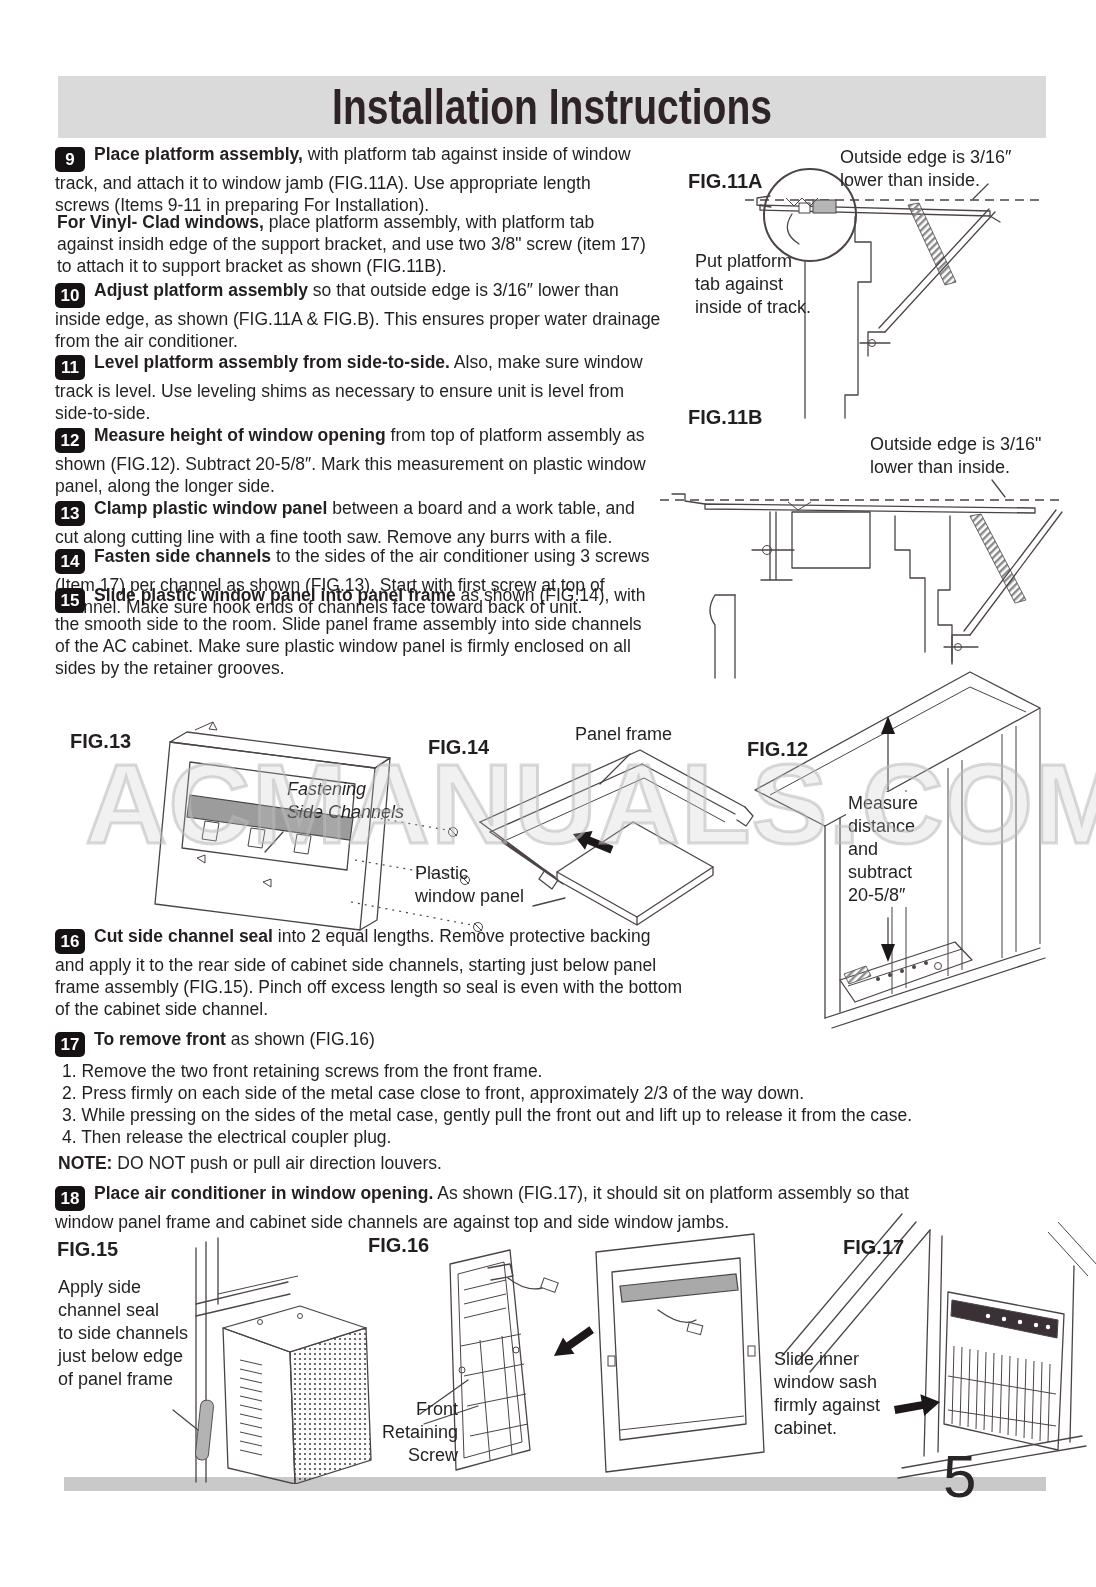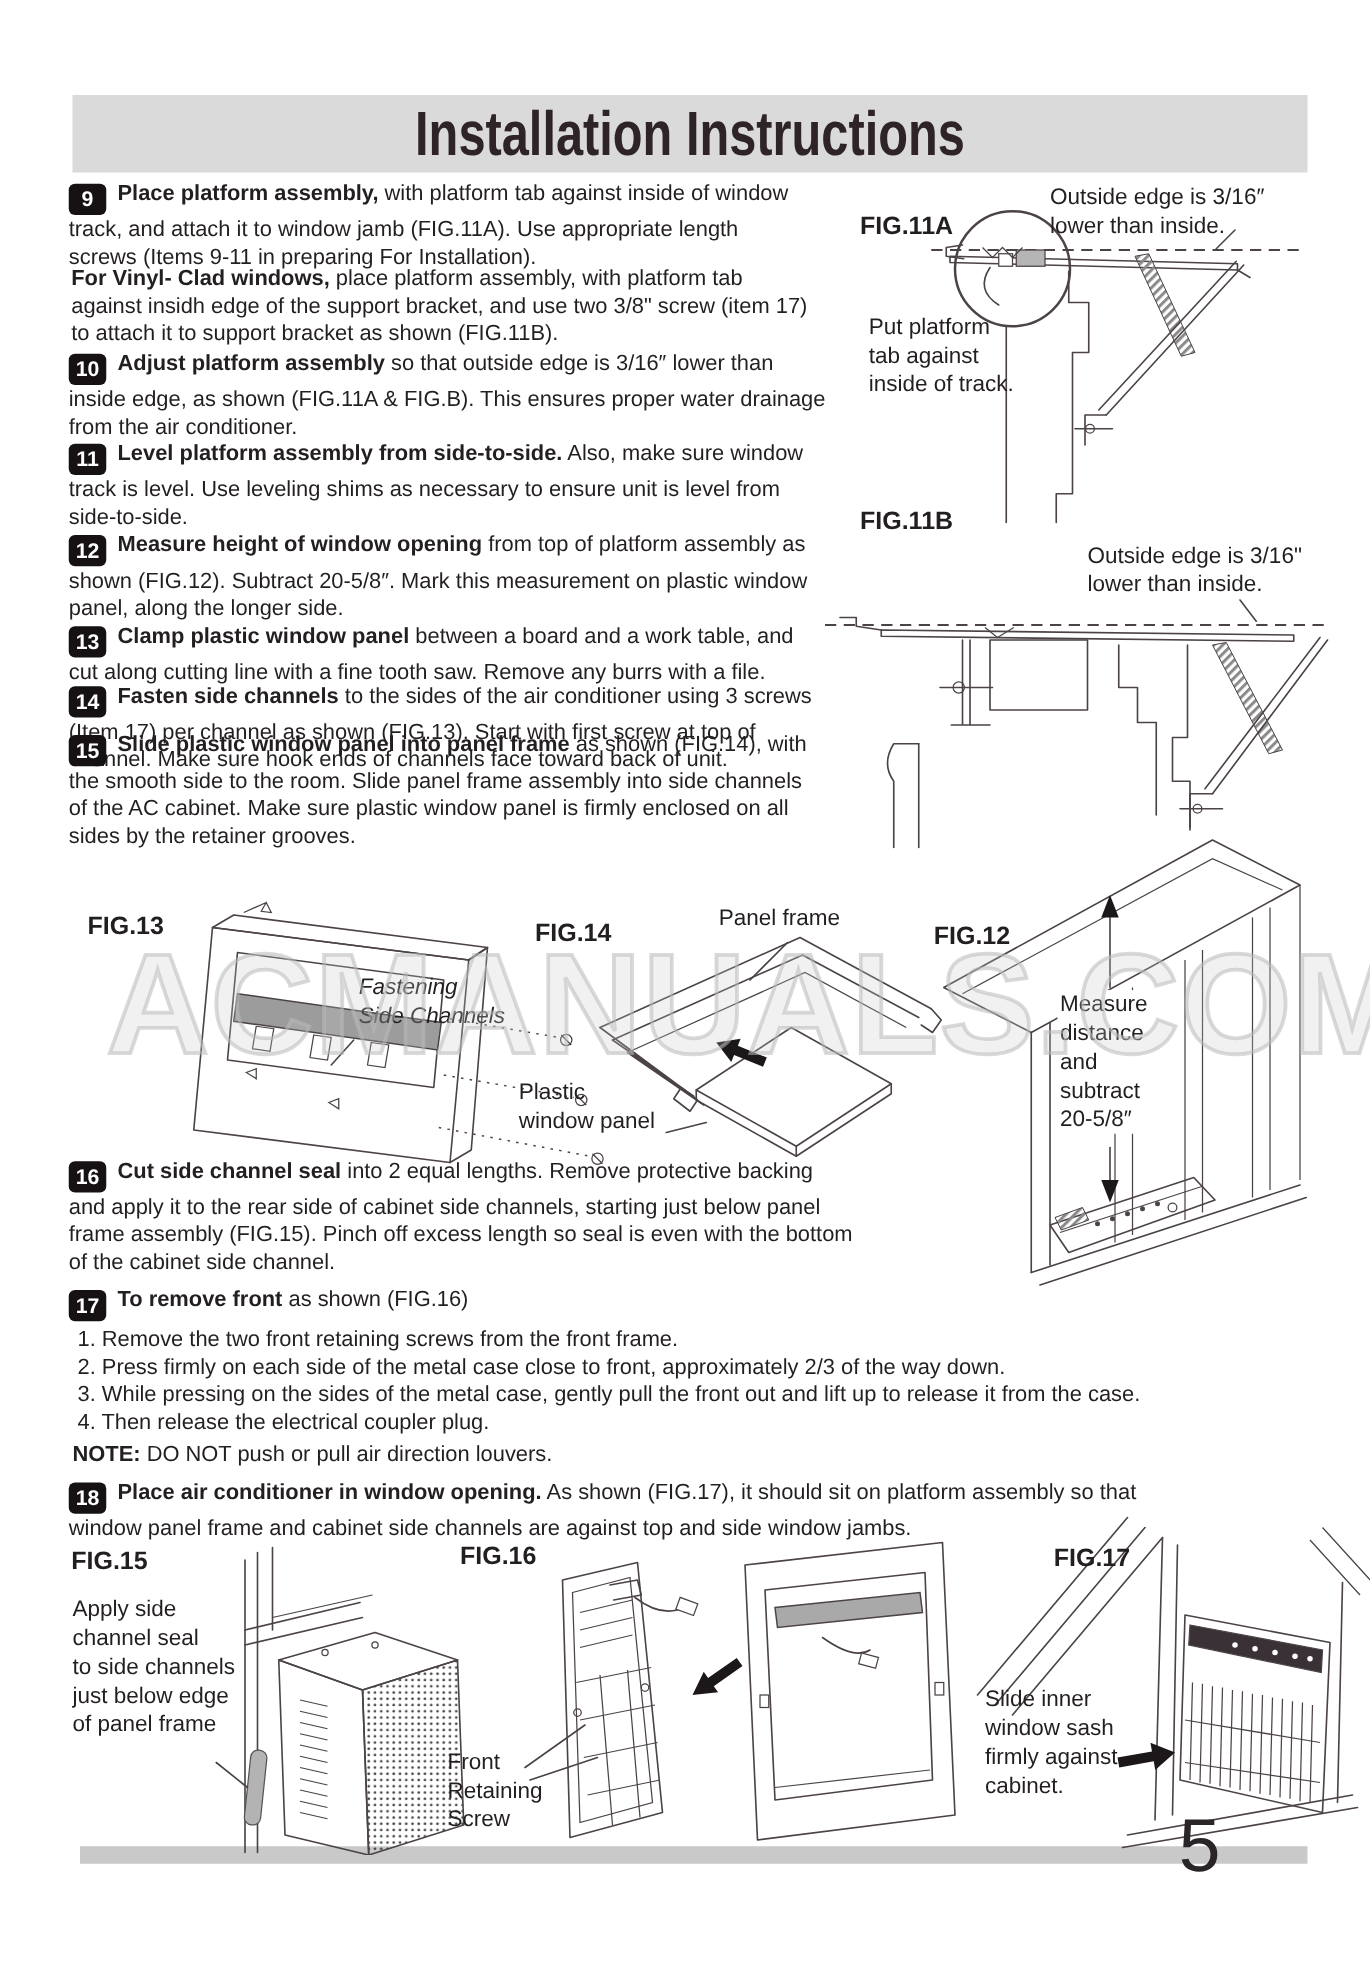--- a/index.html
+++ b/index.html
@@ -296,21 +296,21 @@
       <path class="ln" d="M254,44 L382,30 L388,196 L262,212 Z"></path>
       <polygon points="262,58 378,46 380,62 264,74" fill="#a9a9a9" stroke="#4b4347" stroke-width="1.2"></polygon>
       <path class="ln" d="M300,82 q25,18 38,10"></path>
       <rect x="330" y="96" width="14" height="9" fill="#fff" stroke="#4b4347" transform="rotate(15 337 100)"></rect>
       <rect class="lnthin" x="250" y="128" width="7" height="10" fill="#fff"></rect>
       <rect class="lnthin" x="390" y="118" width="7" height="10" fill="#fff"></rect>
       <path class="lnthin" d="M262,202 L386,188"></path>
       <path class="ln" d="M62,186 L110,152 M66,196 L120,178"></path>
     </svg>
     <div class="figlabel" style="left:10px;top:6px;">FIG.16</div>
-    <div class="fignote" style="left:0;top:170px;">Front
+    <div class="fignote" style="left:24px;top:170px;text-align:right;">Front
 Retaining
 Screw</div>
   </div>
 
   <div class="fig" style="left:752px;top:1206px;width:344px;height:276px;">
     <svg width="344" height="276" viewBox="0 0 344 276">
       <path class="ln" d="M30,150 L150,8 M44,158 L164,16 M58,166 L178,24"></path>
       <path class="lnthin" d="M296,26 L336,70 M306,16 L346,60"></path>
       <path class="ln" d="M178,24 L172,250 M190,30 L186,246"></path>
       <path class="ln" d="M196,86 L312,108 L306,244 L192,218 Z"></path>
@@ -326,20 +326,20 @@
         <path d="M202,140 L200,218 M210,141 L208,220 M218,143 L216,221 M226,144 L224,223 M234,146 L232,224 M242,147 L240,226 M250,149 L248,227 M258,150 L256,229 M266,152 L264,230 M274,153 L272,232 M282,155 L280,233 M290,156 L288,235 M298,158 L296,236"></path>
         <path d="M196,170 L304,188 M196,204 L304,220"></path>
       </g>
       <path class="ln" d="M322,60 L318,236"></path>
       <path class="ln" d="M150,262 L330,230 M146,272 L334,240"></path>
       <g transform="translate(188,196) rotate(-10)">
           <polygon class="blk" points="0,0 -18,-11 -18,-4 -46,-4 -46,4 -18,4 -18,11"></polygon>
         </g>
     </svg>
     <div class="figlabel" style="left:91px;top:30px;">FIG.17</div>
-    <div class="fignote" style="left:36px;top:142px;">Slide inner
+    <div class="fignote" style="left:22px;top:142px;">Slide inner
 window sash
 firmly against
 cabinet.</div>
   </div>
 
   <div class="pagenum">5</div>
 </div>
 
 </body></html>

